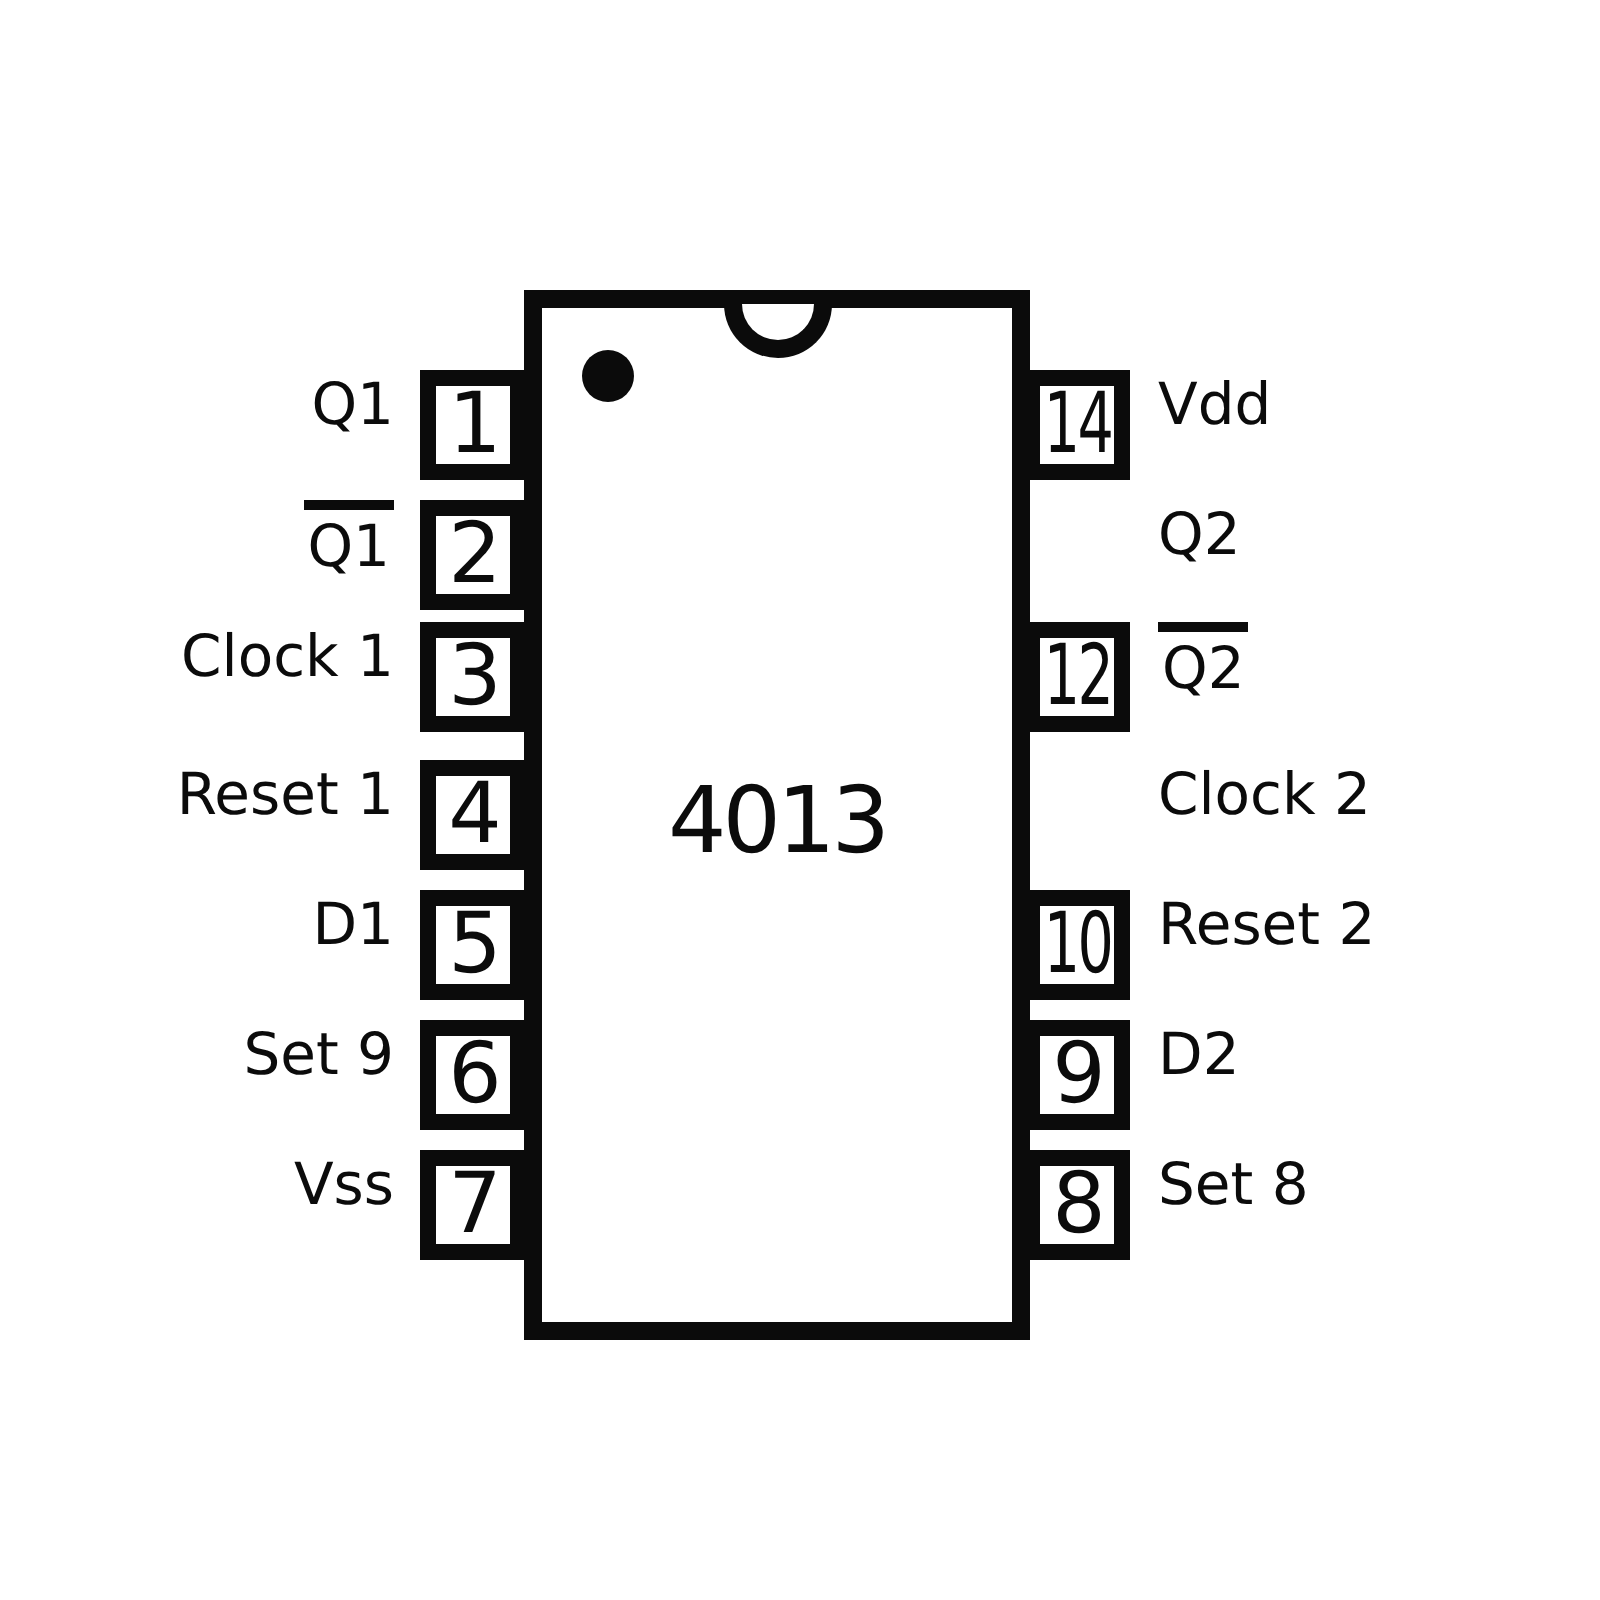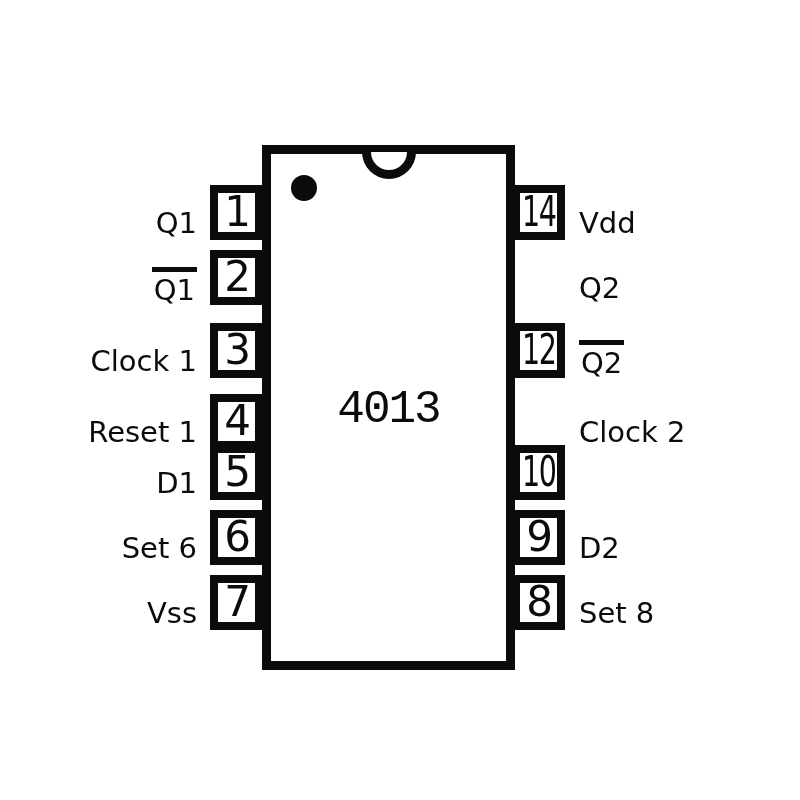--- a/index.html
+++ b/index.html
@@ -16,21 +16,21 @@
     overflow:hidden;
   }
   
   .ic-body{
     position:absolute;
     left:262px;top:145px;
     width:253px;height:525px;
     border:9px solid var(--ink);
     box-sizing:border-box;
     background:#fff;
-    display:flex;align-items:center;justify-content:center;font-family:Liberation Mono, monospace;
+    display:flex;align-items:center;justify-content:center;
   }
   .part-number{
     font-size:46px;
     letter-spacing:-2px;
     color:var(--ink);
     line-height:1;
     transform:translateY(2px);
   }
   
   .notch{
@@ -74,21 +74,21 @@
     line-height:1;
     letter-spacing:-2px;
     color:var(--ink);
     white-space:nowrap;
     transform:translateY(-1px);
   }
   .pin-number.condensed{transform:scaleX(0.68) translateY(-1px);}
   .pin-label{
     position:absolute;
     top:0;height:55px;
-    display:flex;align-items:flex-end;
+    display:flex;align-items:flex-start;
     font-size:29px;
     color:var(--ink);
     white-space:nowrap;
   }
   .pin-label.left{left:0;width:197px;justify-content:flex-end;}
   .pin-label.right{left:579px;width:215px;justify-content:flex-start;}
   
   .ol{
     display:inline-block;
     border-top:5px solid var(--ink);
@@ -127,36 +127,36 @@
         <span class="ol">Q1</span>
       </div>
     <div class="pin-box left">
         <span class="pin-number">2</span>
       </div>
     <div class="pin-label right">
         <span>Q2</span>
       </div>
   </div>
 
-  <div class="pin-row" style="top:323px">
+  <div class="pin-row" style="top:311px">
     <div class="pin-label left">
         <span>Clock 1</span>
       </div>
     <div class="pin-box left">
         <span class="pin-number">3</span>
       </div>
     <div class="pin-box right">
         <span class="pin-number condensed">12</span>
       </div>
     <div class="pin-label right">
         <span class="ol">Q2</span>
       </div>
   </div>
 
-  <div class="pin-row" style="top:394px">
+  <div class="pin-row" style="top:380px">
     <div class="pin-label left">
         <span>Reset 1</span>
       </div>
     <div class="pin-box left">
         <span class="pin-number">4</span>
       </div>
     <div class="pin-label right">
         <span>Clock 2</span>
       </div>
   </div>
@@ -164,25 +164,28 @@
   <div class="pin-row" style="top:445px">
     <div class="pin-label left">
         <span>D1</span>
       </div>
     <div class="pin-box left">
         <span class="pin-number">5</span>
       </div>
     <div class="pin-box right">
         <span class="pin-number condensed">10</span>
       </div>
+    <div class="pin-label right">
+        <span>Reset 2</span>
+      </div>
   </div>
 
   <div class="pin-row" style="top:510px">
     <div class="pin-label left">
-        <span>Set 6</span>
+        <span>Set 9</span>
       </div>
     <div class="pin-box left">
         <span class="pin-number">6</span>
       </div>
     <div class="pin-box right">
         <span class="pin-number">9</span>
       </div>
     <div class="pin-label right">
         <span>D2</span>
       </div>

